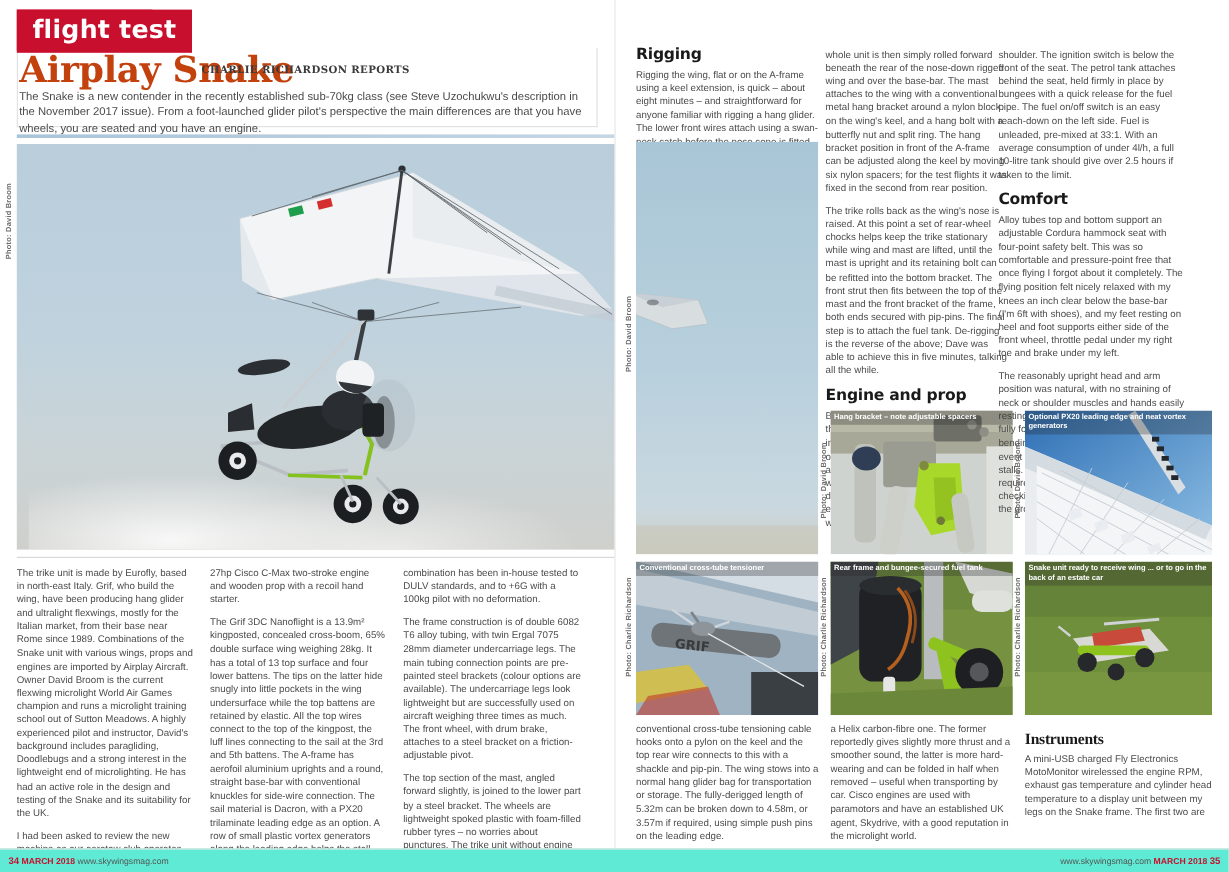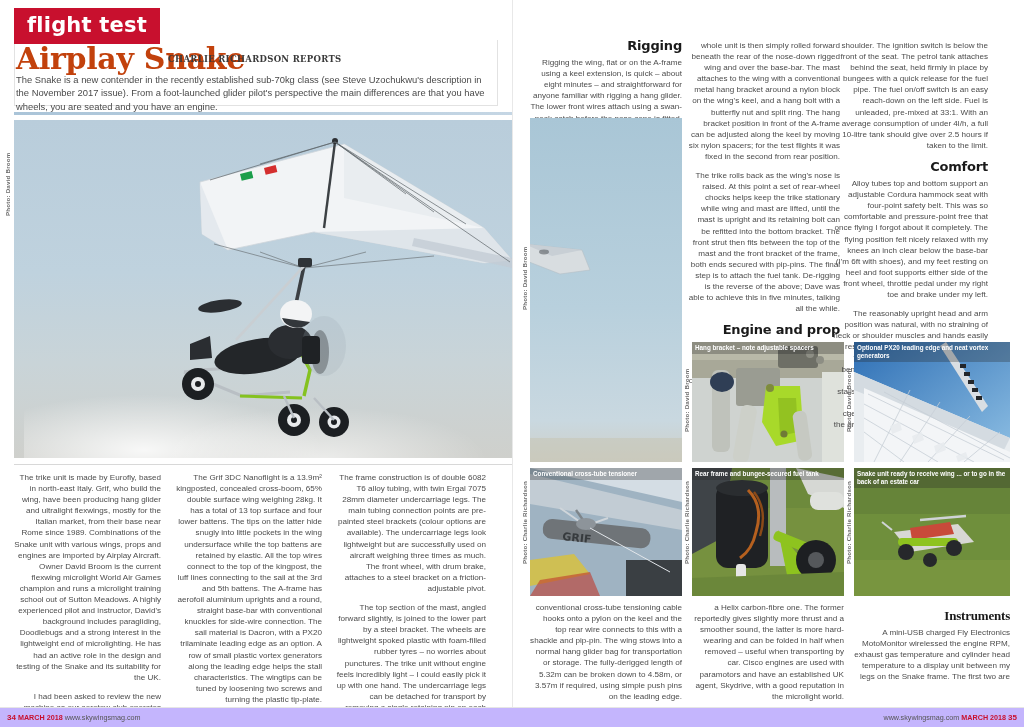--- a/index.html
+++ b/index.html
@@ -102,21 +102,21 @@
     letter-spacing: .2px;
     white-space: nowrap;
   }
 
   
   .col {
     position: absolute;
     font-size: 8.1px;
     line-height: 11.1px;
     color: #4c4c4c;
-    text-align: right;
+    text-align: left;
   }
   .col p { margin-bottom: 8px; }
   h2.sec {
     font-family: "DejaVu Sans", sans-serif;
     font-weight: bold;
     font-size: 13px;
     color: #1a1a1a;
     margin-bottom: 6px;
     letter-spacing: -.2px;
   }
@@ -135,21 +135,21 @@
     padding: 2px 3px;
     background: rgba(40,40,40,.30);
     z-index: 3;
   }
   .photo svg { position: absolute; inset: 0; }
 
   
   .footbar {
     position: absolute; left: 0; bottom: 0; width: 1024px; height: 20px;
     border-top: 1px solid #e6e6e6;
-    background: #c4b5fd;
+    background: #5eead4;
   }
   .foot-left  { position: absolute; left: 7px;  top: 5px; font-size: 7.2px; color: #555; }
   .foot-right { position: absolute; right: 7px; top: 5px; font-size: 7.2px; color: #555; }
   .pg   { color: #c8102e; font-weight: bold; font-size: 8px; }
   .mon  { color: #c8102e; font-weight: bold; }
   .url  { color: #555; }
 </style>
 </head>
 <body>
 
@@ -243,25 +243,27 @@
   <div class="vcredit" style="left:4px; top:126px; height:90px;">Photo: David Broom</div>
 
   <div class="rule" style="left:14px; top:464px; width:498px;"></div>
 
   <div class="col" style="left:14px; top:472px; width:147px;">
     <p>The trike unit is made by Eurofly, based in north-east Italy. Grif, who build the wing, have been producing hang glider and ultralight flexwings, mostly for the Italian market, from their base near Rome since 1989. Combinations of the Snake unit with various wings, props and engines are imported by Airplay Aircraft. Owner David Broom is the current flexwing microlight World Air Games champion and runs a microlight training school out of Sutton Meadows. A highly experienced pilot and instructor, David's background includes paragliding, Doodlebugs and a strong interest in the lightweight end of microlighting. He has had an active role in the design and testing of the Snake and its suitability for the UK.</p>
     <p>I had been asked to review the new machine as our aerotow club operates from the same airfield, and due to my hang glider pilot's interest in it. Despite recently gaining microlight and tug pilot licences, I still consider myself primarily a hangie. The setup I flew was the Snake trike married to a Grif 3DC wing, powered by a</p>
   </div>
 
   <div class="col" style="left:175px; top:472px; width:147px;">
+    <p>27hp Cisco C-Max two-stroke engine and wooden prop with a recoil hand starter.</p>
     <p>The Grif 3DC Nanoflight is a 13.9m² kingposted, concealed cross-boom, 65% double surface wing weighing 28kg. It has a total of 13 top surface and four lower battens. The tips on the latter hide snugly into little pockets in the wing undersurface while the top battens are retained by elastic. All the top wires connect to the top of the kingpost, the luff lines connecting to the sail at the 3rd and 5th battens. The A-frame has aerofoil aluminium uprights and a round, straight base-bar with conventional knuckles for side-wire connection. The sail material is Dacron, with a PX20 trilaminate leading edge as an option. A row of small plastic vortex generators along the leading edge helps the stall characteristics. The wingtips can be tuned by loosening two screws and turning the plastic tip-plate.</p>
 
   </div>
 
   <div class="col" style="left:336px; top:472px; width:150px;">
+    <p>combination has been in-house tested to DULV standards, and to +6G with a 100kg pilot with no deformation.</p>
     <p>The frame construction is of double 6082 T6 alloy tubing, with twin Ergal 7075 28mm diameter undercarriage legs. The main tubing connection points are pre-painted steel brackets (colour options are available). The undercarriage legs look lightweight but are successfully used on aircraft weighing three times as much. The front wheel, with drum brake, attaches to a steel bracket on a friction-adjustable pivot.</p>
     <p>The top section of the mast, angled forward slightly, is joined to the lower part by a steel bracket. The wheels are lightweight spoked plastic with foam-filled rubber tyres – no worries about punctures. The trike unit without engine feels incredibly light – I could easily pick it up with one hand. The undercarriage legs can be detached for transport by removing a single retaining pin on each leg. All fittings and connections combine robustness with simplicity, satisfying to see in this level of wing.</p>
   </div>
 
   <div class="col" style="left:530px; top:40px; width:152px;">
     <h2 class="sec">Rigging</h2>
     <p>Rigging the wing, flat or on the A-frame using a keel extension, is quick – about eight minutes – and straightforward for anyone familiar with rigging a hang glider. The lower front wires attach using a swan-neck catch before the nose cone is fitted. The</p>
   </div>
 
   <div class="photo" style="left:530px; top:118px; width:152px; height:344px;">

